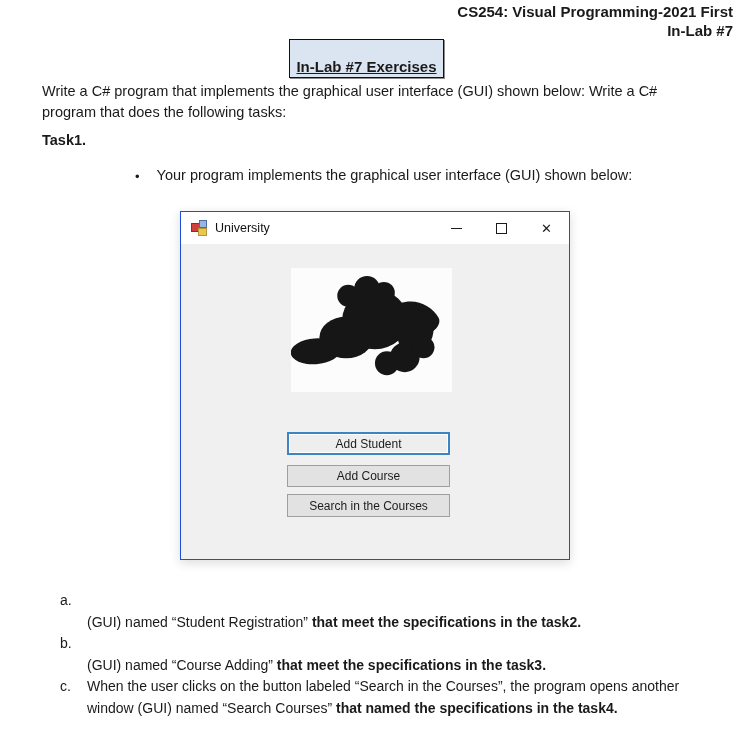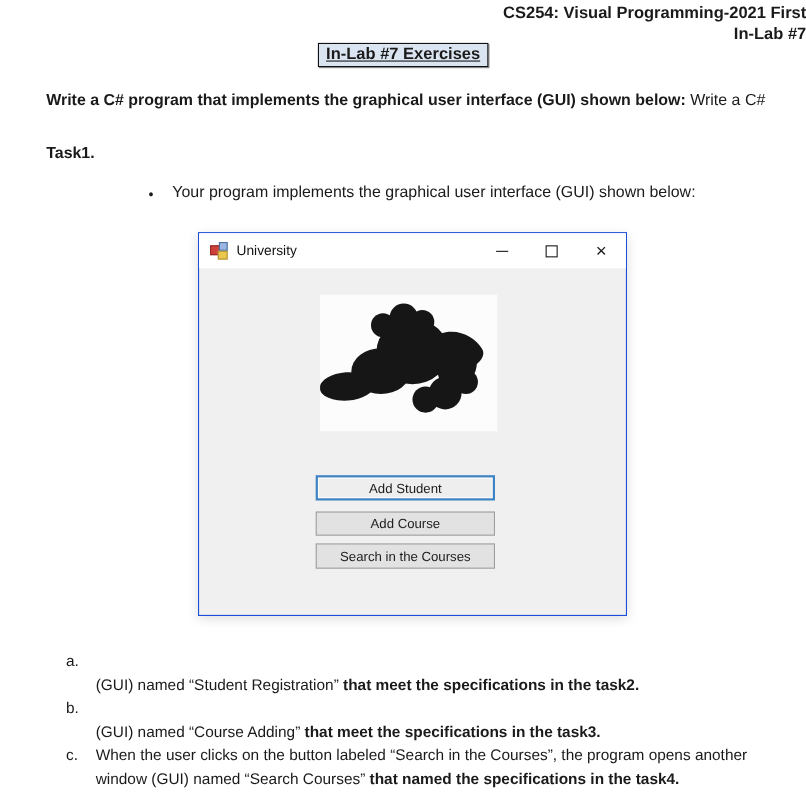--- a/index.html
+++ b/index.html
@@ -11,26 +11,26 @@
   .abs{position:absolute;}
 
   
   .hdr-line{left:0;right:0;text-align:right;font-weight:bold;font-size:15px;line-height:19px;}
   .hdr1{top:2px;}
   .hdr2{top:21px;}
   .hdr-box-row{top:39px;left:0;right:0;text-align:center;}
   .hdr-box{
     display:inline-block;background:#dbe5f1;border:1px solid #111;
     box-shadow:1px 1px 0 rgba(0,0,0,.45);
-    padding:1px 6px 2px;font-weight:bold;font-size:15px;text-decoration:underline;
+    padding:18px 6px 2px;font-weight:bold;font-size:15px;text-decoration:underline;
   }
 
   
   .intro{left:42px;top:81px;width:675px;font-size:14.5px;line-height:21px;}
-  .intro b{font-weight:bold;}
+  .intro b{font-weight:normal;}
   .task-label{left:42px;top:132px;font-size:14.5px;font-weight:bold;}
   .bullet-row{left:135px;top:167px;display:flex;gap:17px;font-size:14.5px;}
   .bullet-glyph{font-size:13px;line-height:19px;}
 
   
   .win{
     left:180px;top:211px;width:388px;height:347px;
     border:1px solid #1d4ed8;background:#f0f0f0;
     box-shadow:0 3px 10px rgba(0,0,0,.14);
   }
@@ -71,20 +71,21 @@
 <body>
 
 <div class="abs hdr-line hdr1">CS254: Visual Programming-2021 First</div>
 <div class="abs hdr-line hdr2">In-Lab #7</div>
 <div class="abs hdr-box-row">
   <span class="hdr-box">In-Lab #7 Exercises</span>
 </div>
 
 <div class="abs intro">
   <b>Write a C# program that implements the graphical user interface (GUI) shown below:</b><span> Write a C#</span><br>
+  <span>program that does the following tasks:</span>
 </div>
 
 <div class="abs task-label">Task1.</div>
 
 <div class="abs bullet-row">
   <span class="bullet-glyph">•</span>
   <span>Your program implements the graphical user interface (GUI) shown below:</span>
 </div>
 
 <div class="abs win">

